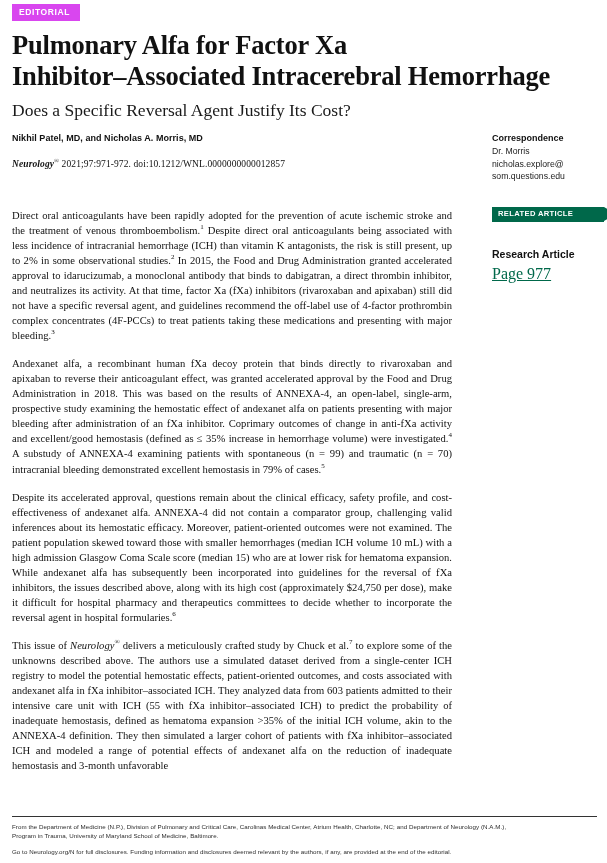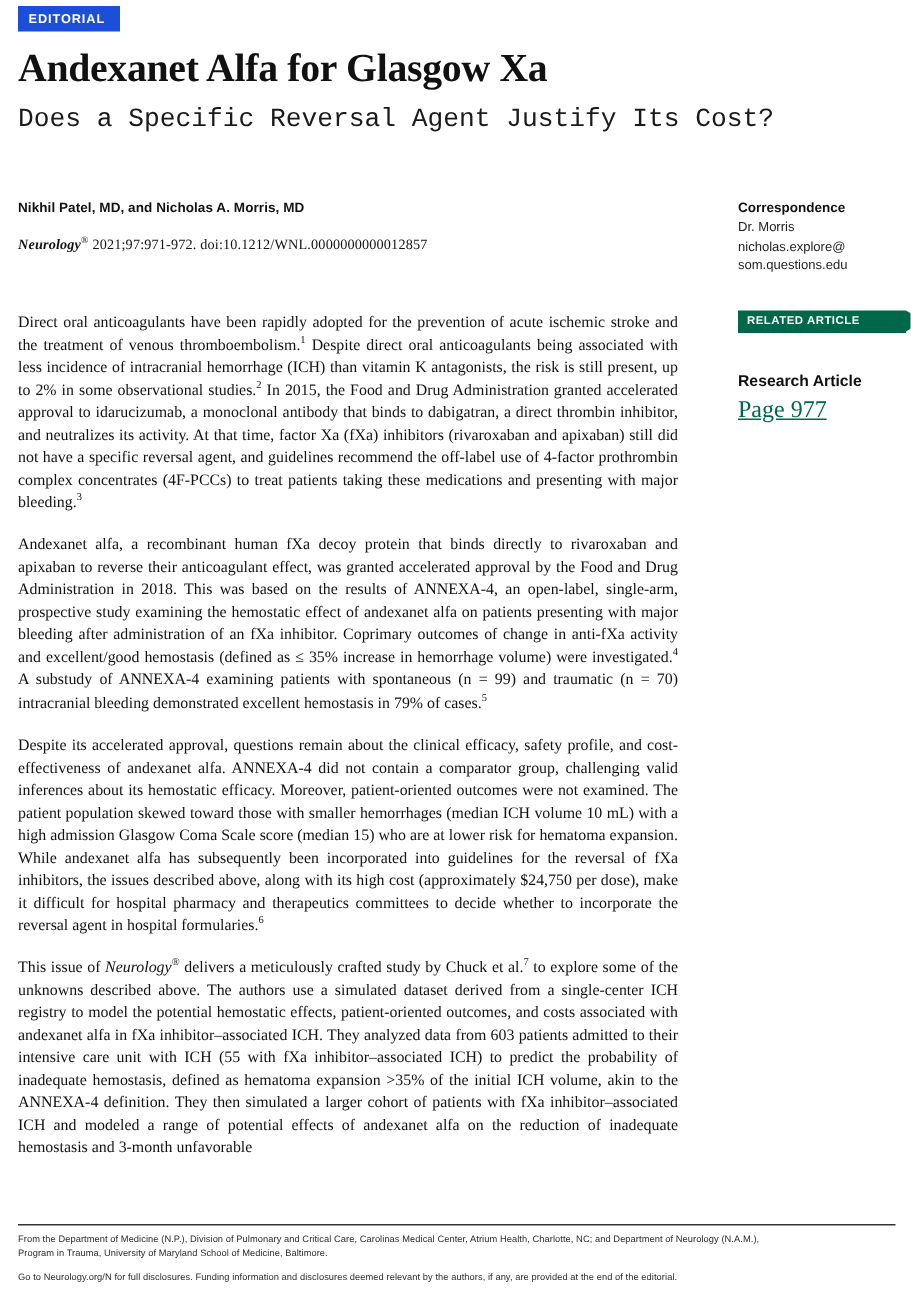--- a/index.html
+++ b/index.html
@@ -21,21 +21,21 @@
     height: 863px;
     box-sizing: border-box;
     padding: 0;
   }
 
   
   .editorial-badge {
     position: absolute;
     left: 12px;
     top: 4px;
-    background: #1d4ed8;
+    background: #d946ef;
     color: #ffffff;
     font-family: "Liberation Sans", sans-serif;
     font-weight: bold;
     font-size: 8.5px;
     letter-spacing: 0.6px;
     padding: 4px 10px 4px 7px;
     line-height: 1;
   }
 
   .title-block {
@@ -47,21 +47,21 @@
   .article-title {
     font-family: "Liberation Serif", serif;
     font-weight: bold;
     font-size: 26.5px;
     line-height: 1.16;
     letter-spacing: -0.2px;
     margin: 0;
     color: #111111;
   }
   .article-subtitle {
-    font-family: Liberation Mono, monospace;
+    font-family: Liberation Serif, serif;
     font-weight: normal;
     font-size: 17.5px;
     line-height: 1.2;
     margin: 9px 0 0 0;
     color: #1a1a1a;
   }
 
   
   .byline {
     position: absolute;
@@ -221,21 +221,22 @@
 </style>
 </head>
 <body>
 
 <div class="page">
 
   <div class="editorial-badge">EDITORIAL</div>
 
   <div class="title-block">
     <h1 class="article-title">
-      <span>Andexanet Alfa for Glasgow Xa</span><br>
+      <span>Pulmonary Alfa for Factor Xa</span><br>
+      <span>Inhibitor–Associated Intracerebral Hemorrhage</span>
     </h1>
     <div class="article-subtitle">Does a Specific Reversal Agent Justify Its Cost?</div>
   </div>
 
   <div class="byline">Nikhil Patel, MD, and Nicholas A. Morris, MD</div>
 
   <div class="citation">
     <span class="jname">Neurology</span><sup>®</sup><span> 2021;97:971-972. doi:10.1212/WNL.0000000000012857</span>
   </div>
 

